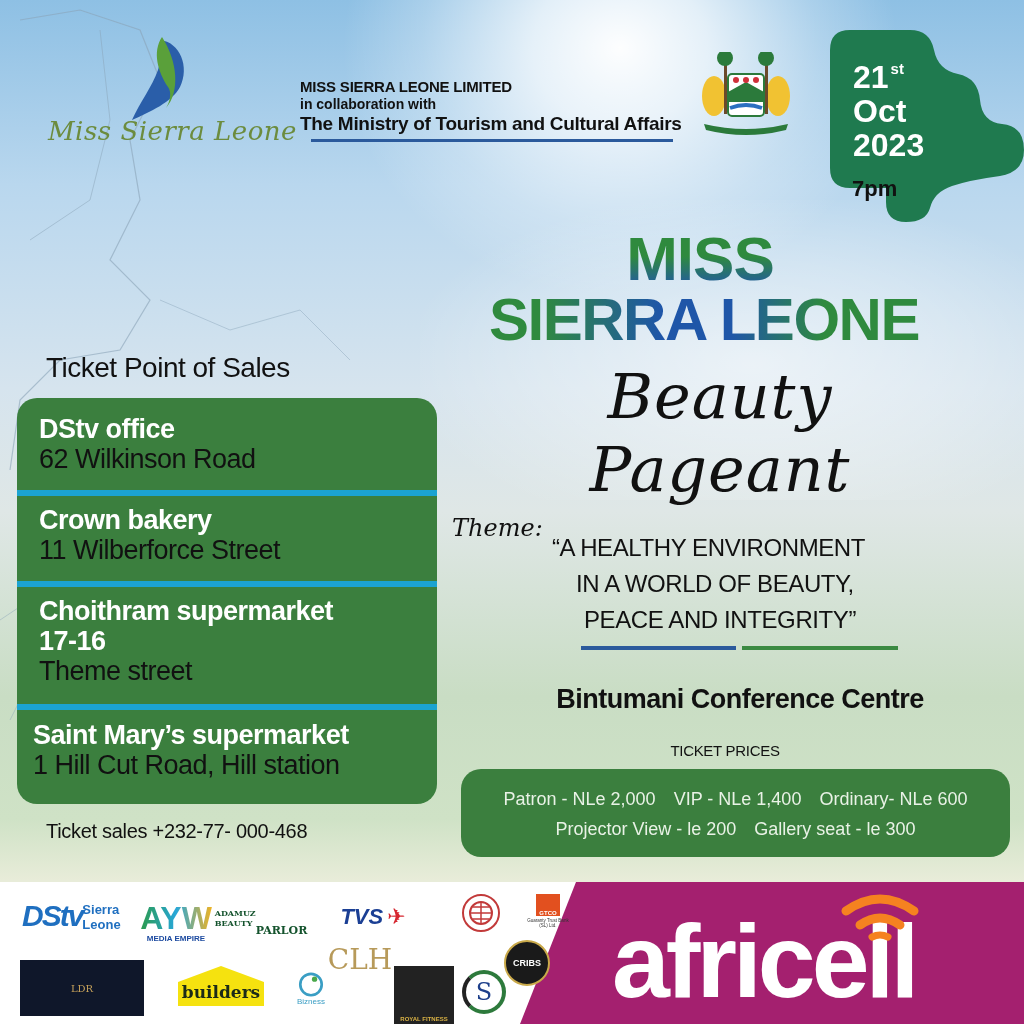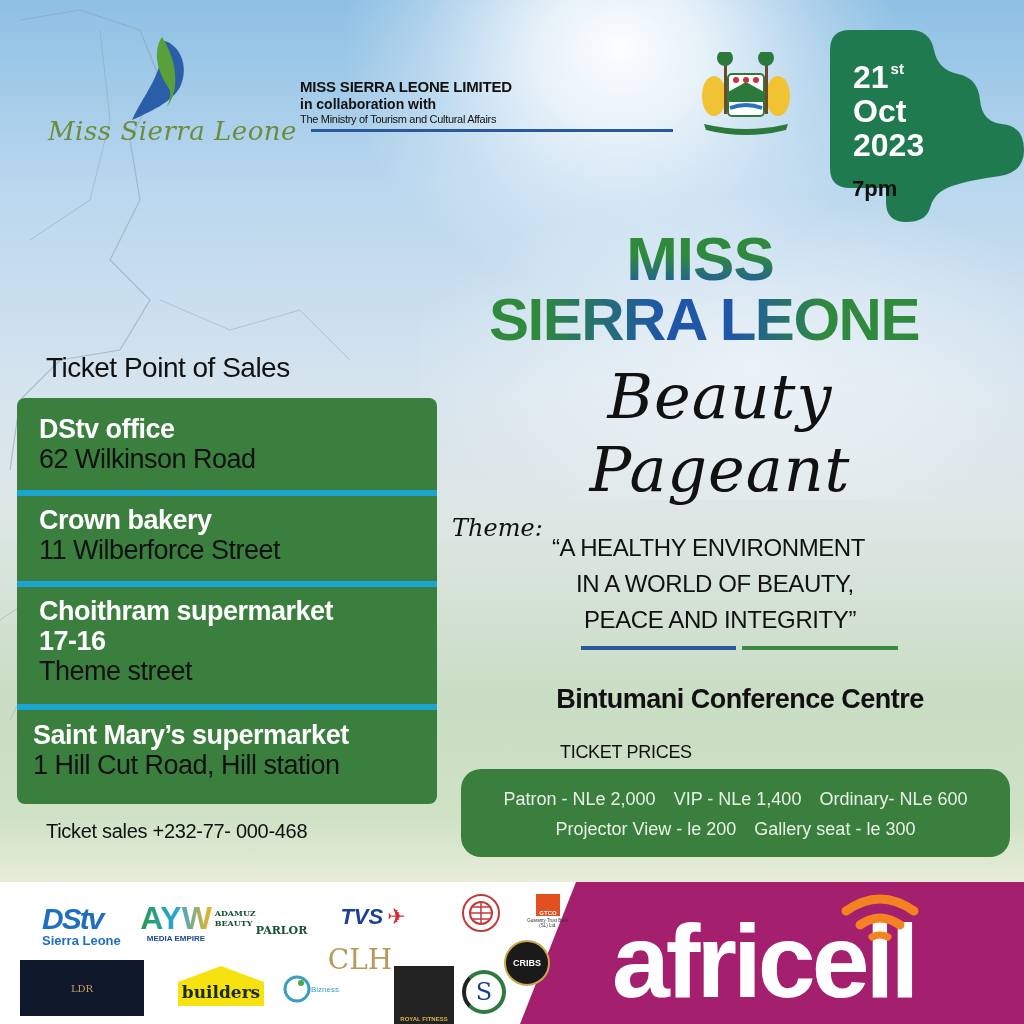--- a/index.html
+++ b/index.html
@@ -26,21 +26,21 @@
   .logo-script {
     position: absolute; left: 48px; top: 116px;
     font-family: "DejaVu Serif", serif; font-style: italic; font-size: 26px;
     color: #6c8c3e; letter-spacing: 0.5px;
   }
 
   
   .org { position: absolute; left: 300px; top: 78px; width: 384px; text-align: left; color: #111; }
   .org-line1 { font-weight: 700; font-size: 15px; letter-spacing: -0.2px; }
   .org-line2 { font-weight: 700; font-size: 14px; margin-top: 1px; }
-  .org-line3 { font-weight: 400; font-size: 11px; margin-top: 1px; letter-spacing: -0.3px; }
+  .org-line3 { font-weight: 700; font-size: 19px; margin-top: 1px; letter-spacing: -0.3px; }
   .org-underline { margin: 4px auto 0; width: 362px; height: 3px; background: #2b5a9c; }
 
   .coat { position: absolute; left: 698px; top: 52px; width: 96px; height: 84px; }
 
   
   .date-blob { position: absolute; left: 830px; top: 30px; width: 194px; height: 192px; }
   .date-text { position: absolute; left: 853px; top: 52px; color: #fff; font-weight: 700; font-size: 32px; line-height: 34px; }
   .date-text sup { font-size: 15px; vertical-align: 14px; margin-left: 2px; }
   .date-time { position: absolute; left: 852px; top: 176px; color: #111; font-weight: 700; font-size: 22px; }
 
@@ -58,69 +58,69 @@
     -webkit-background-clip: text; background-clip: text; color: transparent;
   }
   .title-script {
     position: absolute; left: 470px; top: 360px; width: 500px; text-align: center;
     font-family: "DejaVu Serif", serif; font-style: italic; font-size: 62px; color: #111;
     letter-spacing: 1px; font-weight: 300;
   }
 
   
   .tp-heading { position: absolute; left: 46px; top: 352px; font-size: 28px; color: #111; letter-spacing: -0.5px; }
-  .tp-card { position: absolute; left: 17px; top: 398px; width: 420px; height: 406px; background: #3b7f3e; border-radius: 8px; overflow: hidden; }
+  .tp-card { position: absolute; left: 17px; top: 398px; width: 420px; height: 406px; background: #3b7f3e; border-radius: 20px; overflow: hidden; }
   .tp-item { position: absolute; left: 0; width: 420px; padding-left: 22px; }
   .tp-name { color: #fff; font-weight: 700; font-size: 27px; line-height: 30px; letter-spacing: -0.5px; }
   .tp-addr { color: #111; font-size: 27px; line-height: 30px; letter-spacing: -0.5px; }
   .tp-divider { position: absolute; left: 0; width: 420px; height: 6px; background: #1ba3d1; }
   .ticket-phone { position: absolute; left: 46px; top: 820px; font-size: 20px; color: #111; letter-spacing: -0.3px; }
 
   
   .theme-label { position: absolute; left: 452px; top: 514px; font-family: "DejaVu Serif", serif; font-style: italic; font-size: 24px; color: #111; }
   .theme-text { position: absolute; left: 552px; top: 530px; width: 420px; color: #111; font-size: 24px; line-height: 36px; letter-spacing: -0.4px; }
   .theme-text .l2 { padding-left: 24px; }
   .theme-text .l3 { padding-left: 32px; }
   .theme-bar-blue { position: absolute; left: 581px; top: 646px; width: 155px; height: 4px; background: #2b5a9c; }
   .theme-bar-green { position: absolute; left: 742px; top: 646px; width: 156px; height: 4px; background: #3b8a42; }
 
   .venue { position: absolute; left: 470px; top: 684px; width: 540px; text-align: center; font-weight: 700; font-size: 27px; color: #111; letter-spacing: -0.5px; }
 
-  .prices-heading { position: absolute; left: 560px; top: 742px; width: 330px; font-size: 18px; color: #111; letter-spacing: -0.3px; }
+  .prices-heading { position: absolute; left: 560px; top: 742px; width: 330px; text-align: center; font-size: 15px; color: #111; letter-spacing: -0.3px; }
   .prices-card { position: absolute; left: 461px; top: 769px; width: 549px; height: 88px; background: #3b7f3e; border-radius: 20px; color: #e9f2e6; font-size: 18px; text-align: center; padding-top: 15px; line-height: 30px; }
   .prices-row span { margin: 0 9px; }
 
   
   .sponsors { position: absolute; left: 0; top: 882px; width: 1024px; height: 142px; background: #ffffff; }
   .africell-band { position: absolute; left: 520px; top: 882px; width: 504px; height: 142px; background: #a4206f; clip-path: polygon(56px 0, 504px 0, 504px 142px, 0 142px); }
   .africell-word { position: absolute; left: 612px; top: 906px; color: #fff; font-weight: 900; font-size: 104px; letter-spacing: -4px; line-height: 110px; }
   .africell-waves { position: absolute; left: 840px; top: 893px; width: 80px; height: 50px; }
 
   .logo-box { position: absolute; display: flex; align-items: center; justify-content: center; }
-  .dstv { left: 22px; top: 902px; width: 110px; height: 48px; flex-direction: column; align-items: flex-start; margin-left: 20px; }
+  .dstv { left: 22px; top: 902px; width: 110px; height: 48px; flex-direction: row; align-items: flex-start; }
   .dstv .a { color: #1f6fc0; font-weight: 900; font-size: 30px; letter-spacing: -2px; line-height: 28px; font-style: italic; }
   .dstv .b { color: #1f6fc0; font-weight: 700; font-size: 13px; }
   .ayw { left: 140px; top: 898px; width: 72px; height: 48px; flex-direction: column; }
   .ayw .a { font-weight: 900; font-size: 32px; line-height: 32px; background: linear-gradient(90deg,#2b9a4b,#27a7d9,#f0b323); -webkit-background-clip: text; background-clip: text; color: transparent; }
   .ayw .b { color: #1c4aa0; font-weight: 700; font-size: 8px; }
   .adamuz { left: 228px; top: 888px; width: 66px; height: 60px; flex-direction: row; font-family: "DejaVu Serif", serif; color: #14532d; font-weight: 700; }
   .adamuz .a { font-size: 8px; }
   .adamuz .b { font-size: 11px; margin-top: 24px; }
   .tvs { left: 322px; top: 902px; width: 102px; height: 30px; }
   .tvs .a { color: #1b3f94; font-weight: 900; font-style: italic; font-size: 22px; }
   .tvs .b { color: #d6262f; font-size: 22px; margin-left: 4px; }
   .seal { left: 462px; top: 894px; width: 38px; height: 38px; border: 2px solid #c23a3a; border-radius: 50%; }
   .gtco { left: 526px; top: 888px; width: 44px; height: 46px; flex-direction: column; }
   .gtco .a { width: 24px; height: 22px; background: #e2501f; color: #fff; font-size: 6px; display: flex; align-items: flex-end; justify-content: center; font-weight: 700; }
   .gtco .b { font-size: 4.5px; color: #333; text-align: center; margin-top: 2px; }
   .clh { left: 330px; top: 942px; width: 60px; height: 34px; font-family: "DejaVu Serif", serif; color: #b79a5a; font-size: 28px; }
   .cribs { left: 504px; top: 940px; width: 46px; height: 46px; background: #1a1a1a; border: 2px solid #c9a94a; border-radius: 50%; color: #fff; font-size: 9px; font-weight: 700; }
   .ldr { left: 20px; top: 960px; width: 124px; height: 56px; background: #0f172a; color: #c6a15a; font-family: "DejaVu Serif", serif; font-size: 10px; }
   .builders { left: 178px; top: 966px; width: 86px; height: 40px; background: #f5e20f; color: #1b2a18; font-family: "DejaVu Serif", serif; font-weight: 700; font-size: 17px; clip-path: polygon(0 40%, 50% 0, 100% 40%, 100% 100%, 0 100%); padding-top: 12px; }
-  .dblue { left: 278px; top: 972px; width: 66px; height: 34px; color: #3a9ec4; font-size: 8px; }
+  .dblue { left: 278px; top: 972px; width: 66px; height: 34px; color: #3a9ec4; font-size: 8px; flex-direction: column; }
   .royal { left: 394px; top: 966px; width: 60px; height: 58px; background: #222; color: #d9b245; font-size: 6px; font-weight: 700; align-items: flex-end; padding-bottom: 2px; }
   .sring { left: 462px; top: 970px; width: 44px; height: 44px; border: 4px solid #2d7a3c; border-left-color: #222; border-radius: 50%; color: #1d3f8a; font-family: "DejaVu Serif", serif; font-size: 24px; }
 </style>
 </head>
 <body>
 
 <div class="sunburst"></div>
 <div class="crown-haze"></div>
 
 <svg class="map-lines" viewBox="0 0 460 880">

